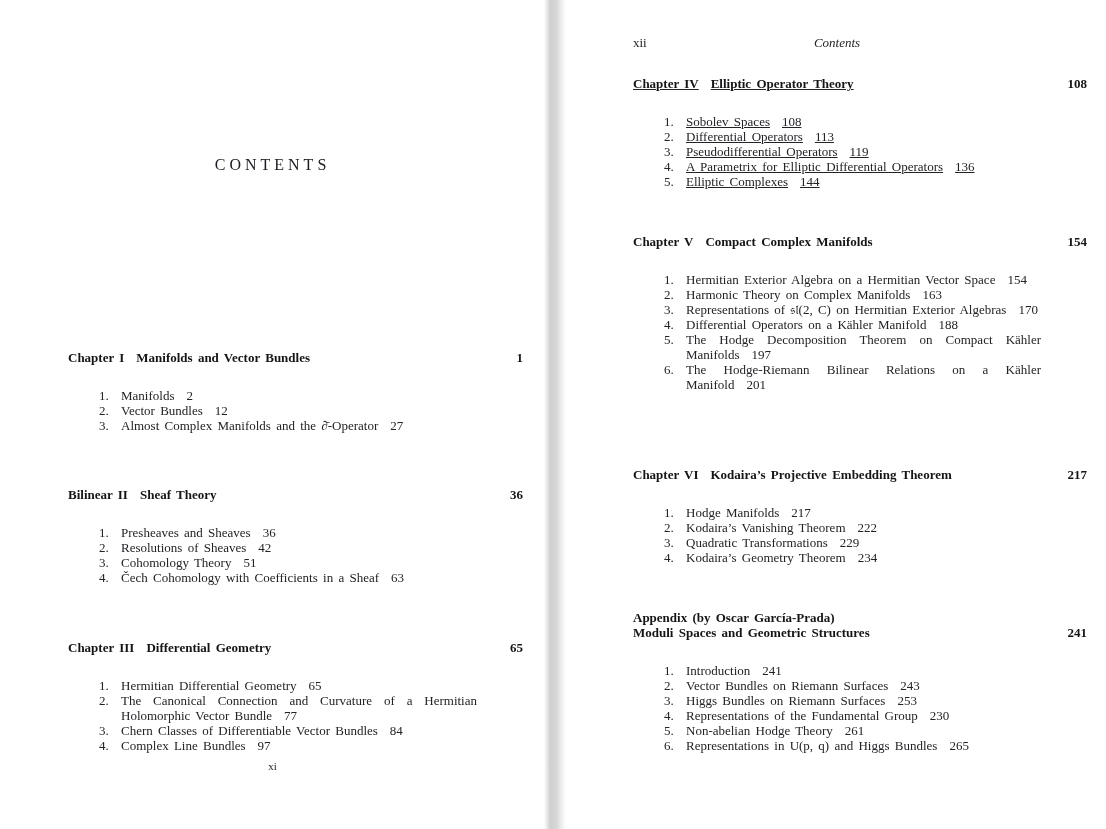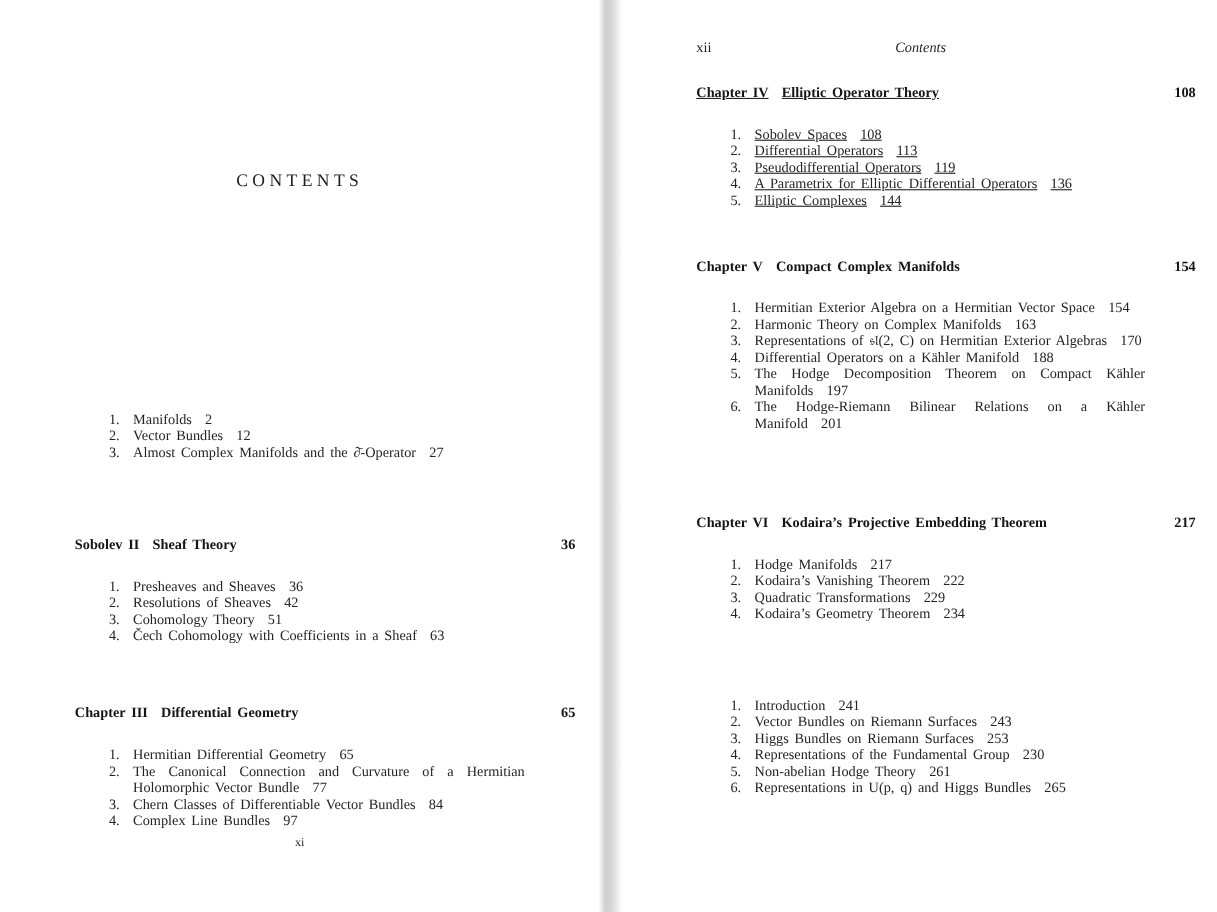--- a/index.html
+++ b/index.html
@@ -57,39 +57,43 @@
 </style>
 </head>
 <body>
 
 <div class="stage">
 
   <div class="page page-left">
     <div class="doc-title">CONTENTS</div>
 
     <div class="section">
+      <div class="sec-heading">
+        <span class="sec-label">Chapter I</span><span class="sec-title">Manifolds and Vector Bundles</span>
+        <span class="sec-page">1</span>
+      </div>
       <ul class="sec-items">
 
           <li>
             <span class="it-num">1.</span><span class="it-text">Manifolds</span><span class="it-page">2</span>
           </li>
 
           <li>
             <span class="it-num">2.</span><span class="it-text">Vector Bundles</span><span class="it-page">12</span>
           </li>
 
           <li>
             <span class="it-num">3.</span><span class="it-text">Almost Complex Manifolds and the ∂̄-Operator</span><span class="it-page">27</span>
           </li>
         </ul>
     </div>
 
     <div class="section">
       <div class="sec-heading">
-        <span class="sec-label">Sobolev II</span><span class="sec-title">Sheaf Theory</span>
+        <span class="sec-label">Bilinear II</span><span class="sec-title">Sheaf Theory</span>
         <span class="sec-page">36</span>
       </div>
       <ul class="sec-items">
 
           <li>
             <span class="it-num">1.</span><span class="it-text">Presheaves and Sheaves</span><span class="it-page">36</span>
           </li>
 
           <li>
             <span class="it-num">2.</span><span class="it-text">Resolutions of Sheaves</span><span class="it-page">42</span>
@@ -222,20 +226,24 @@
             <span class="it-num">3.</span><span class="it-text">Quadratic Transformations</span><span class="it-page">229</span>
           </li>
 
           <li>
             <span class="it-num">4.</span><span class="it-text">Kodaira’s Geometry Theorem</span><span class="it-page">234</span>
           </li>
         </ul>
     </div>
 
     <div class="section stacked">
+      <div class="sec-heading">
+        <span class="sec-label">Appendix (by Oscar García-Prada)</span><span class="sec-title">Moduli Spaces and Geometric Structures</span>
+        <span class="sec-page">241</span>
+      </div>
       <ul class="sec-items">
 
           <li>
             <span class="it-num">1.</span><span class="it-text">Introduction</span><span class="it-page">241</span>
           </li>
 
           <li>
             <span class="it-num">2.</span><span class="it-text">Vector Bundles on Riemann Surfaces</span><span class="it-page">243</span>
           </li>
 

